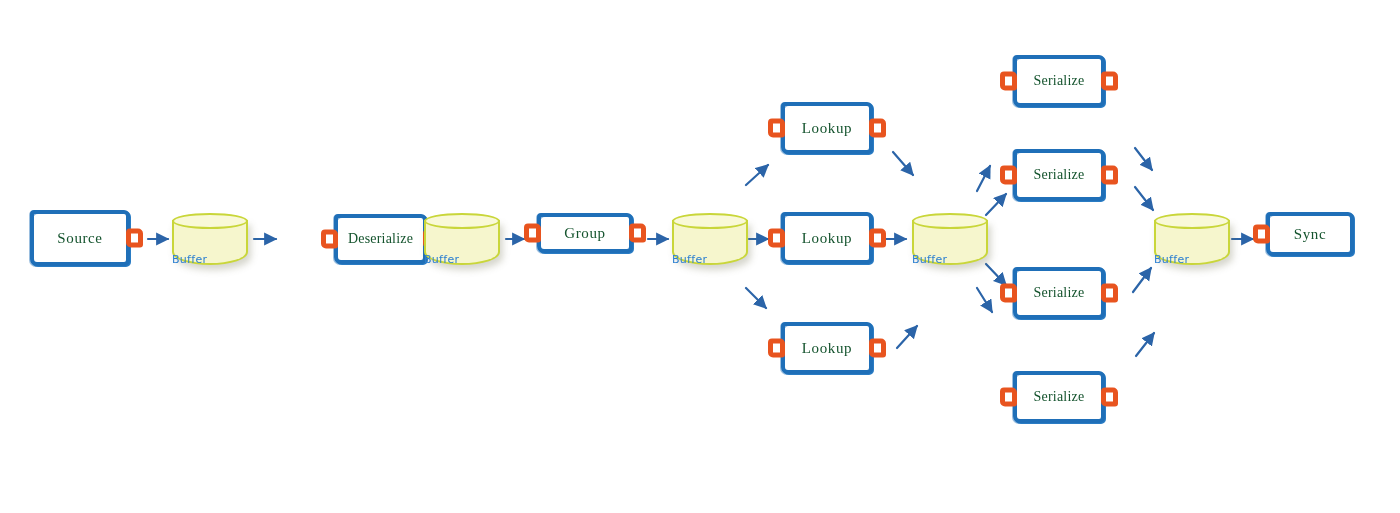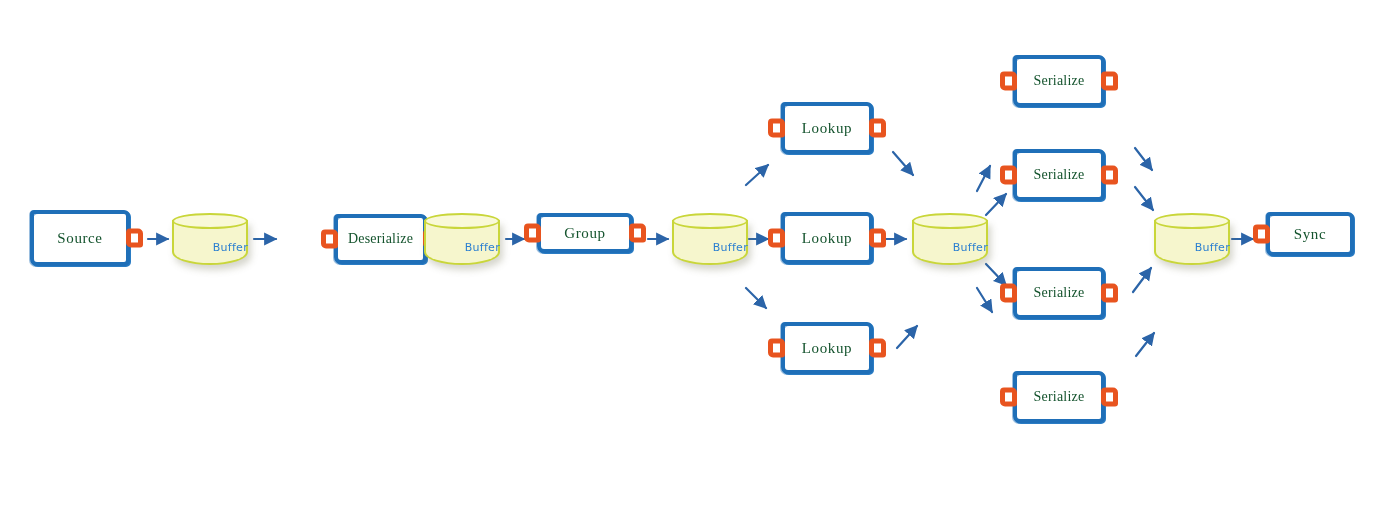--- a/index.html
+++ b/index.html
@@ -58,21 +58,21 @@
     box-shadow:3px 5px 7px rgba(120,120,90,.30);
   }
   .buffer .top{
     position:absolute;left:0;top:0px;width:76px;height:16px;
     box-sizing:border-box;
     background:#f9f9d8;
     border:2px solid #c9d63a;
     border-radius:50%;
   }
   .buffer .blabel{
-    position:absolute;left:0;right:0;top:28px;text-align:right;
+    position:absolute;left:0;right:0;top:40px;text-align:left;
     color:#2b7fd0;font-size:11px;letter-spacing:.3px;
     font-family:"DejaVu Sans", sans-serif;
     white-space:nowrap;
   }
 </style>
 </head>
 <body>
 
 <div id="canvas">
   <svg class="layer" id="edge-layer" viewBox="0 0 1400 513" xmlns="http://www.w3.org/2000/svg">

